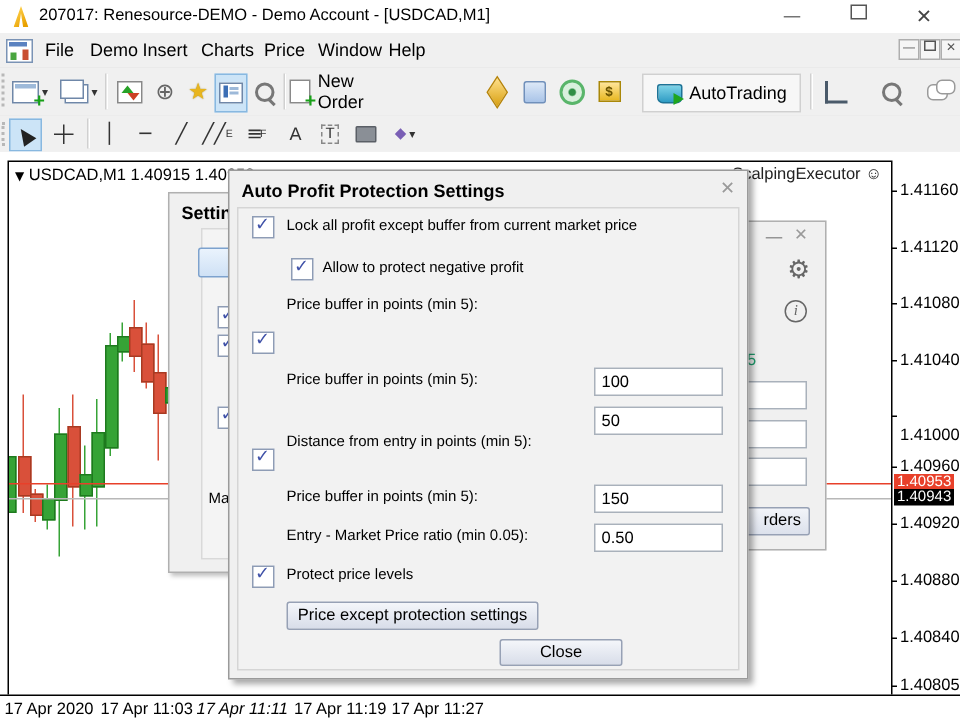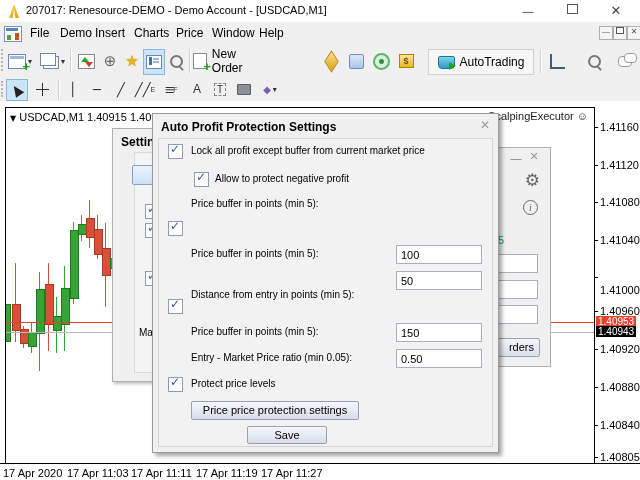--- a/index.html
+++ b/index.html
@@ -353,21 +353,21 @@
       <span class="pdash" style="top: 318px;"></span>
       <span class="ptick" style="top: 312px;">1.40840</span>
       <span class="pdash" style="top: 350px;"></span>
       <span class="ptick" style="top: 344px;">1.40805</span>
       <span class="asktag" style="top: 209px;">1.40953</span>
       <span class="bidtag" style="top: 219px;">1.40943</span>
     </div>
   <div id="timeaxis" class="abs">
       <span class="ttick" style="left: 3px;">17 Apr 2020</span>
       <span class="ttick" style="left: 67px;">17 Apr 11:03</span>
-      <span class="ttick" style="left: 131px;">17 Apr 11:11</span>
+      <span class="ttick" style="left: 131px; font-style: italic;">17 Apr 11:11</span>
       <span class="ttick" style="left: 196px;">17 Apr 11:19</span>
       <span class="ttick" style="left: 261px;">17 Apr 11:27</span>
     </div>
 
   <div id="settingswin" class="abs">
     <span class="wtitle abs">Settin</span>
     <span class="abs dclose"></span>
     <div class="inner abs">
       <span class="bluebtn abs" style="left:-3px;top:12px;width:25px;height:18px;"></span>
       <span class="chk abs" style="left:10px;top:51px;">
@@ -430,17 +430,17 @@
     <input class="dinput" style="left: 243px; top: 209px;" value="150">
 
     <span class="dlabel" style="left:38px;top:238px;">Entry - Market Price ratio (min 0.05):</span>
     <input class="dinput" style="left: 243px; top: 235px;" value="0.50">
 
     <span class="chk abs" style="left:15px;top:263px;">
         <span class="mark">✓</span>
       </span>
     <span class="dlabel" style="left:38px;top:264px;">Protect price levels</span>
 
-    <span class="dbtn" style="left:38px;top:287px;width:166px;height:17px;line-height:17px;">Price price protection settings</span>
-    <span class="dbtn" style="left:94px;top:312px;width:78px;height:16px;line-height:16px;">Save</span>
+    <span class="dbtn" style="left:38px;top:287px;width:166px;height:17px;line-height:17px;">Price except protection settings</span>
+    <span class="dbtn" style="left:180px;top:312px;width:80px;height:16px;line-height:16px;">Close</span>
   </div>
 
 </div>
 
 </body></html>

